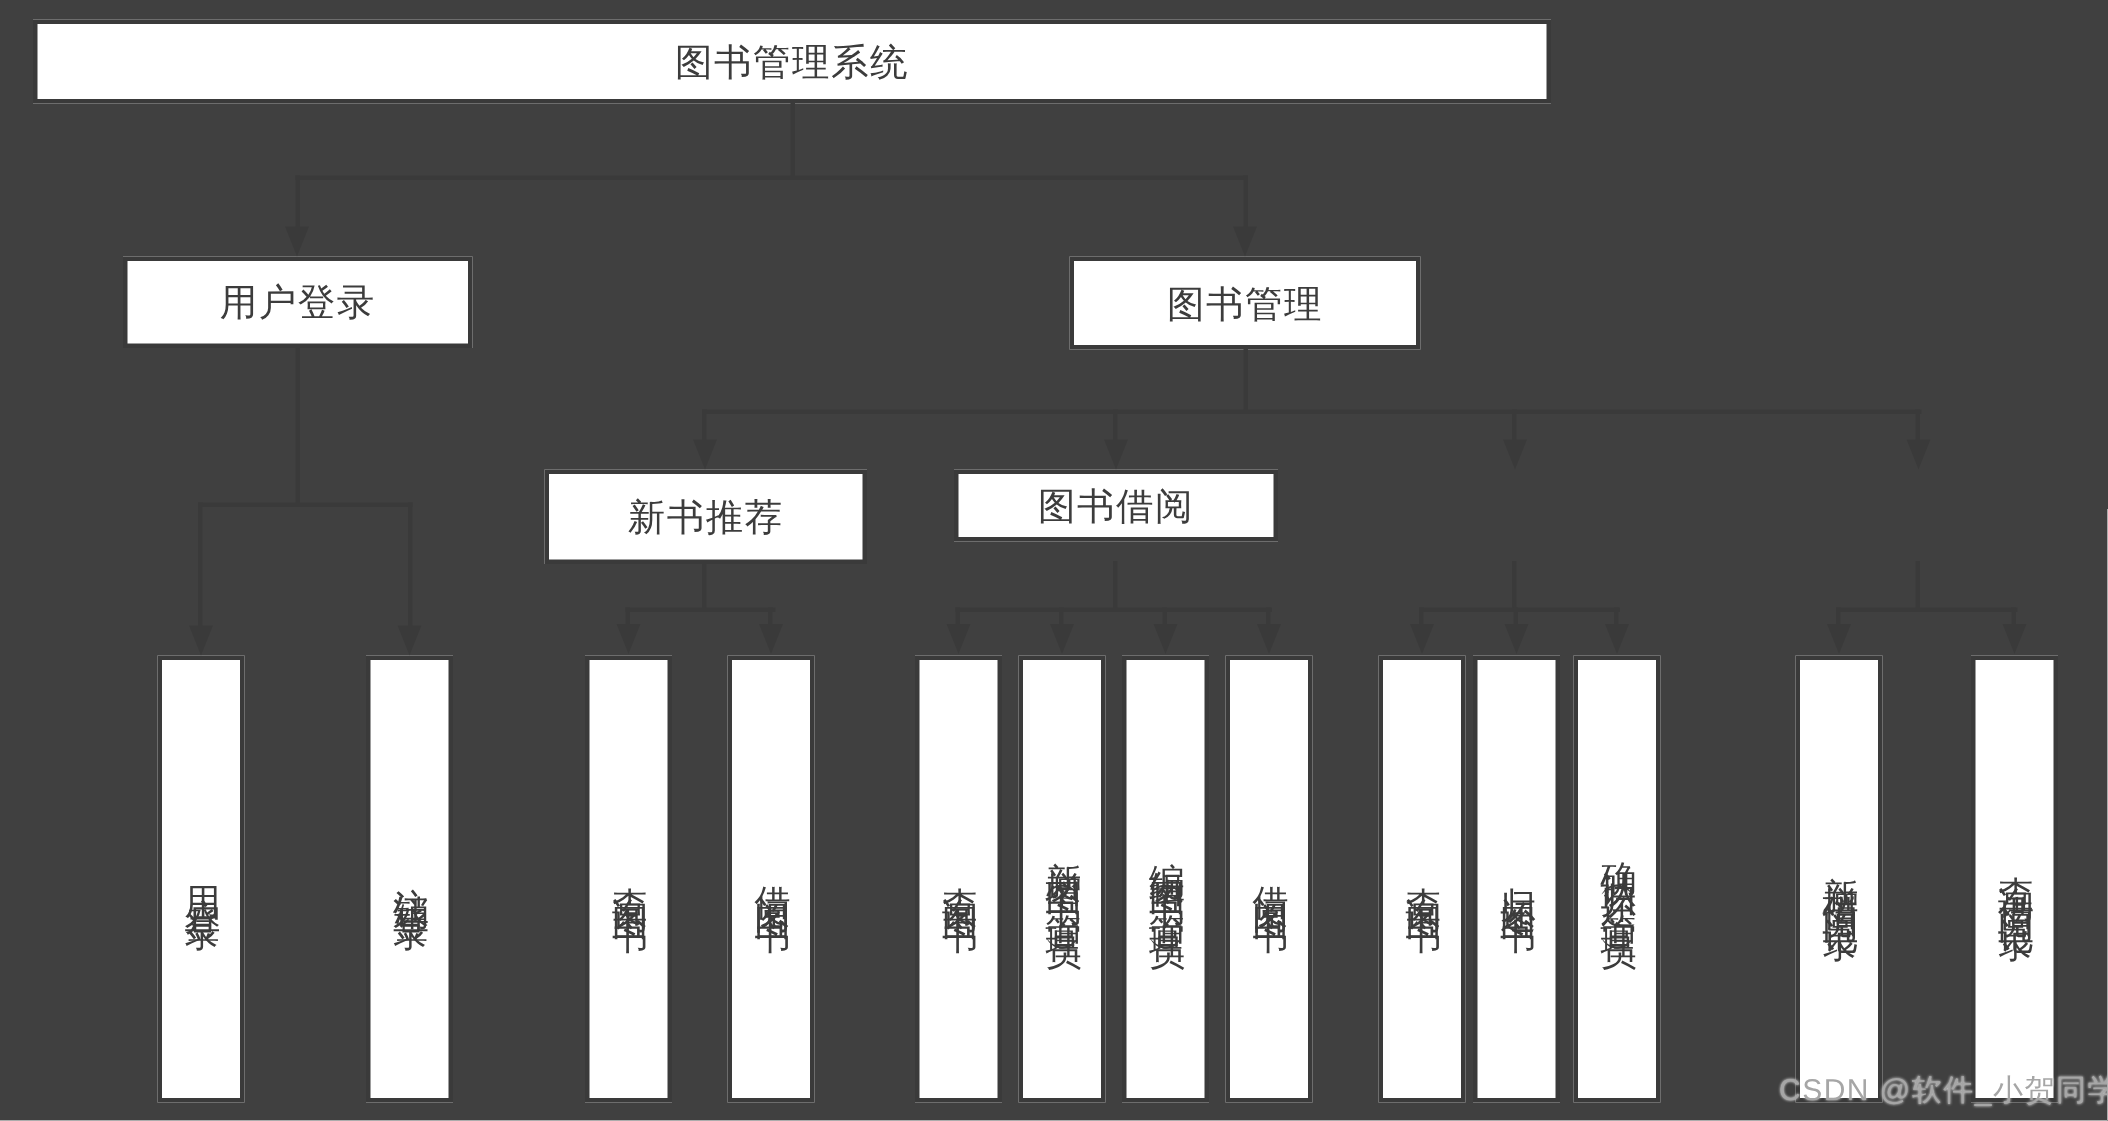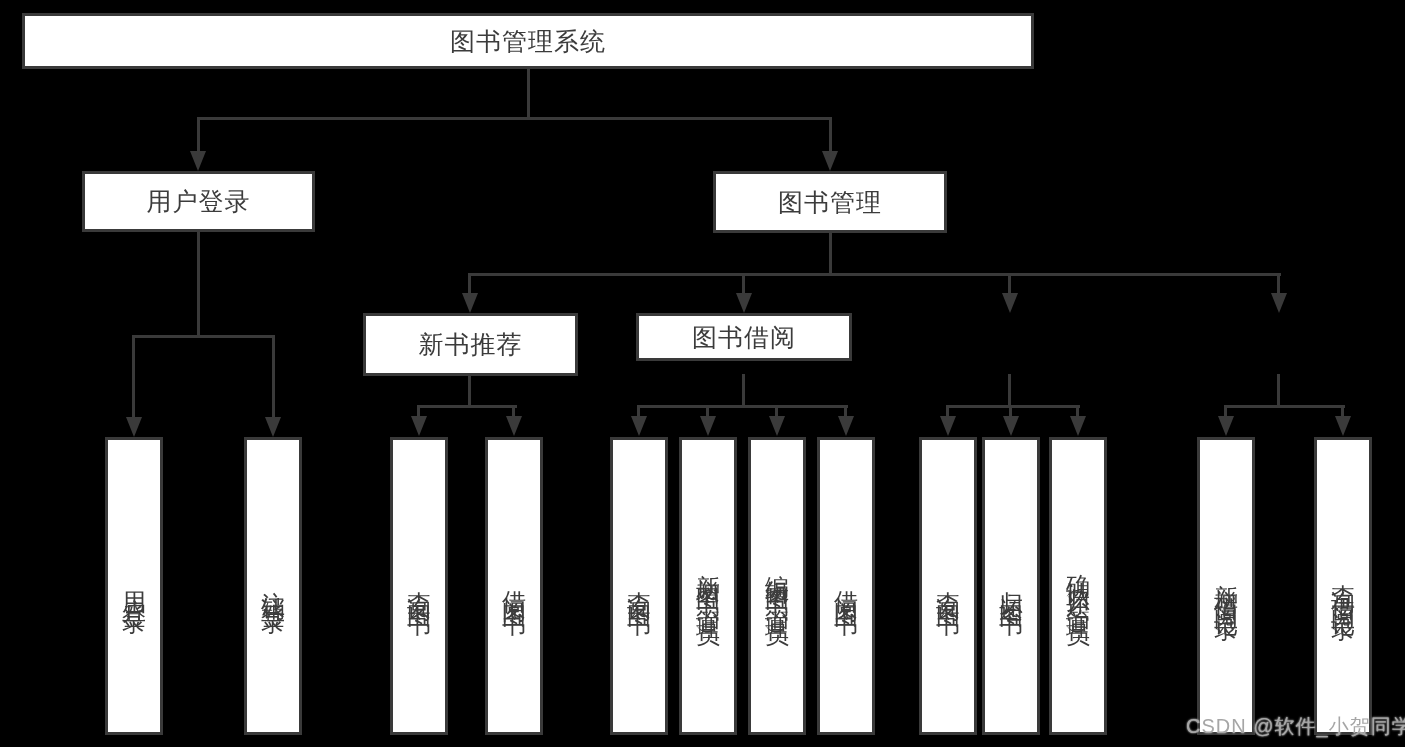--- a/index.html
+++ b/index.html
@@ -1,21 +1,21 @@
 <!DOCTYPE html>
 <html><head>
 <meta charset="utf-8">
 <style>
   * { margin: 0; padding: 0; box-sizing: border-box; }
   html, body { background: #ffffff; }
   .canvas {
     position: relative;
     width: 1405px;
     height: 747px;
-    background: #000000;
+    background: #404040;
     font-family: "Liberation Sans", sans-serif;
     overflow: hidden;
   }
   .box {
     position: absolute;
     border: 3px solid #3a3a3a;
     background: #ffffff;
     display: flex;
     align-items: center;
     justify-content: center;

